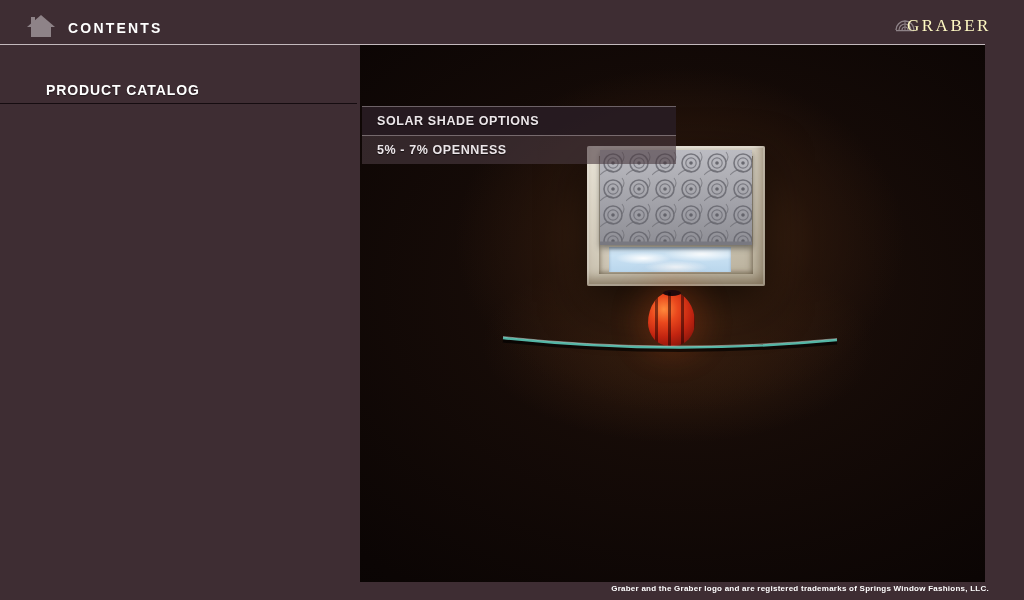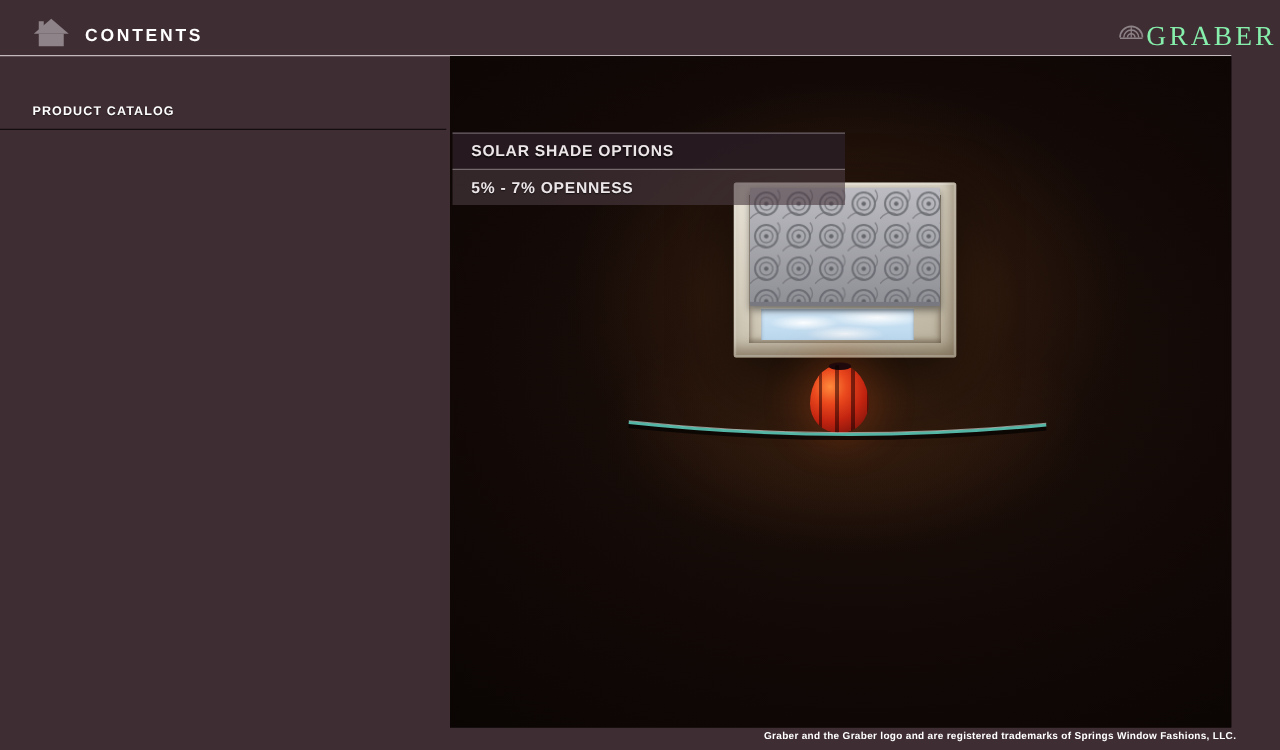--- a/index.html
+++ b/index.html
@@ -14,35 +14,35 @@
   
   .topbar { position:absolute; left:0; top:0; width:1014px; height:44px; }
   .home-btn { position:absolute; left:26px; top:14px; width:30px; height:26px; cursor:pointer; }
   .page-title {
     position:absolute; left:68px; top:20px;
     color:#ffffff; font-size:14px; font-weight:bold; letter-spacing:2.2px;
   }
   .brand { position:absolute; left:895px; top:15px; width:95px; height:22px; }
   .brand-icon { position:absolute; left:0; top:3px; }
   .brand-text {
-    position:absolute; left:22px; top:1px;
+    position:absolute; left:12px; top:1px;
     font-family:"Liberation Serif", serif;
-    color:#86efac; font-size:22px; letter-spacing:2.5px; font-weight:normal;
+    color:#fef9c3; font-size:17px; letter-spacing:2.5px; font-weight:normal;
   }
   .top-divider {
     position:absolute; left:0; top:44px; width:985px; height:1px;
     background:rgba(206,197,201,0.92);
   }
 
   
   .menu { position:absolute; left:0; top:75px; width:357px; }
   .menu-row {
     position:relative; height:29px; line-height:28px;
-    padding-left:26px;
-    color:#ffffff; font-size:10px; font-weight:bold; letter-spacing:0.9px;
+    padding-left:46px;
+    color:#ffffff; font-size:14px; font-weight:bold; letter-spacing:0.9px;
     border-bottom:1px solid rgba(14,7,10,0.85);
     text-shadow:0 1px 1px rgba(0,0,0,0.45);
     cursor:pointer;
   }
   .menu-row.first { border-top:1px solid transparent; }
   .menu-row.active {
     background:linear-gradient(180deg,#f7a863 0%,#ef8c3d 45%,#e57b28 100%);
   }
   .arrow-right {
     position:absolute; right:10px; top:50%; margin-top:-5px;

